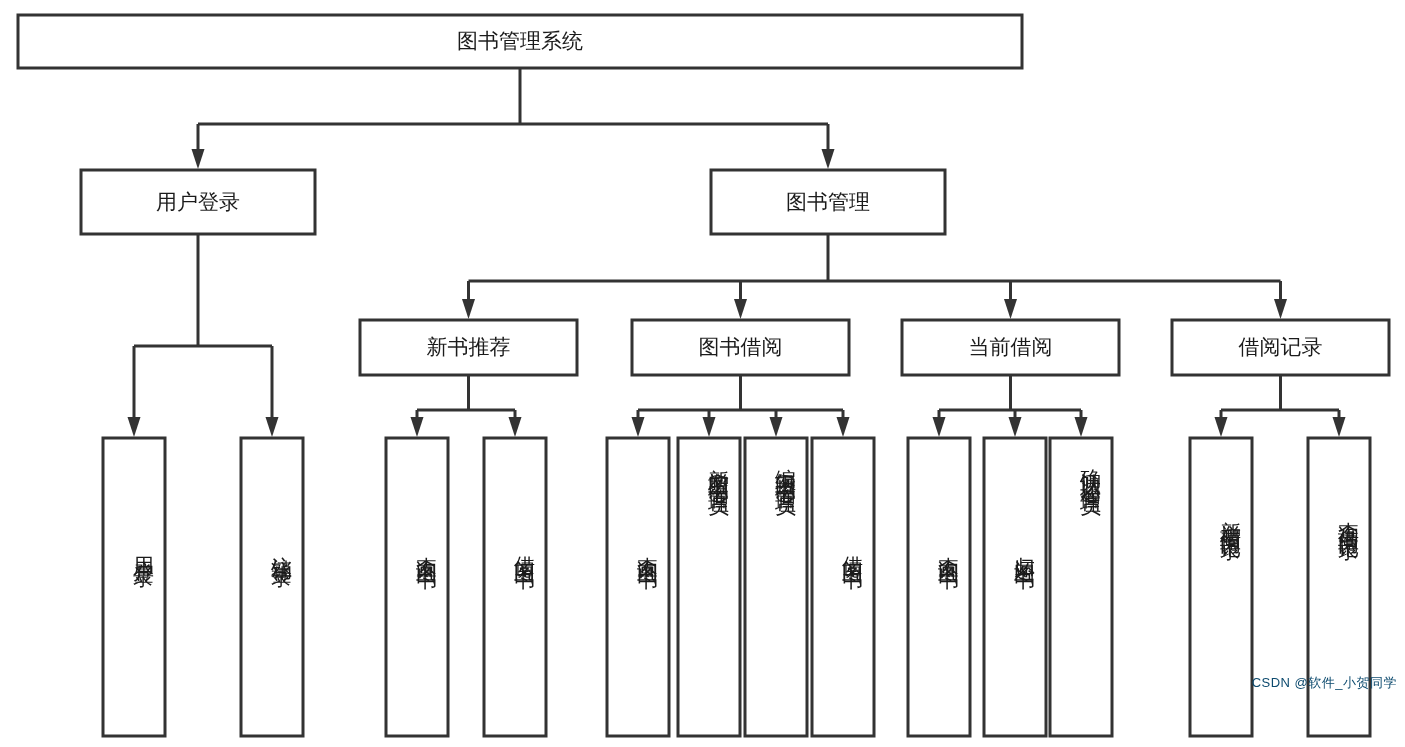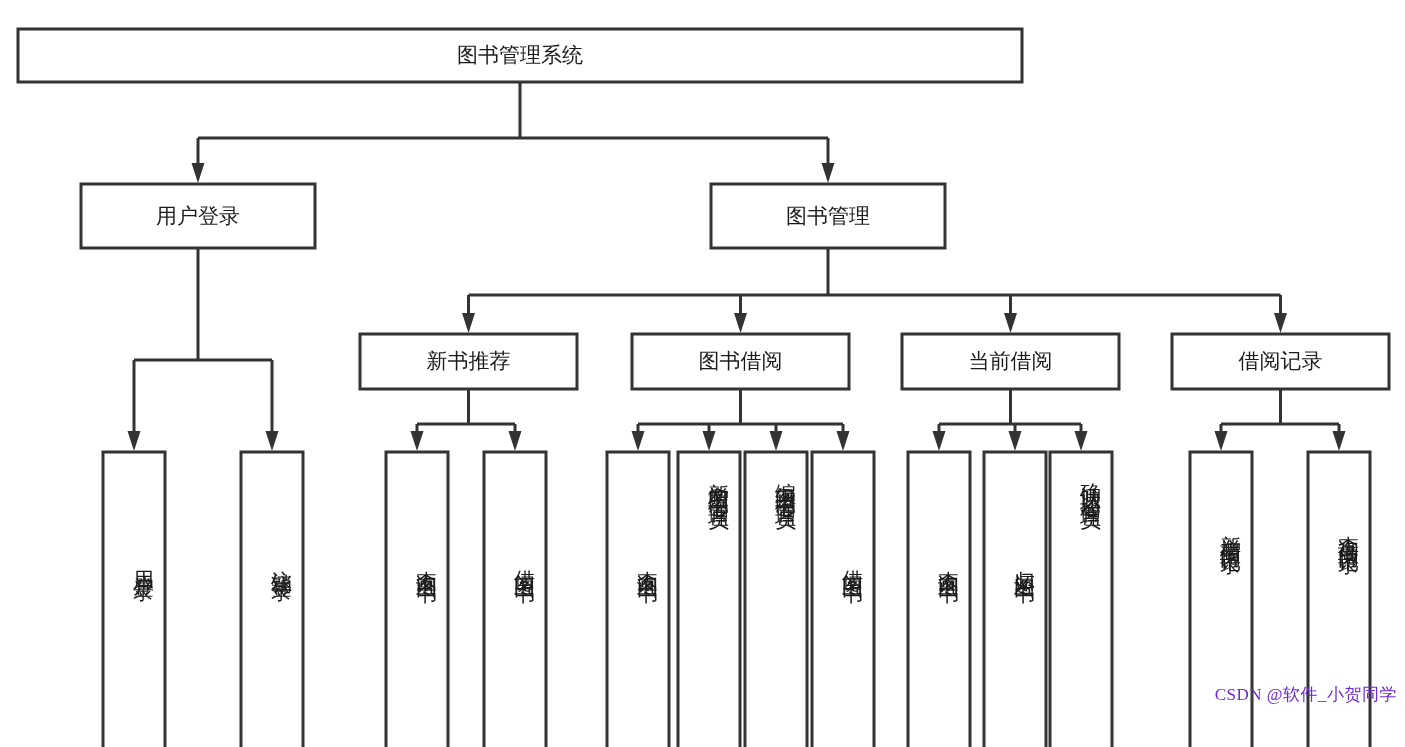--- a/index.html
+++ b/index.html
@@ -10,21 +10,21 @@
   body {
     width: 1405px;
     height: 747px;
     position: relative;
     font-family: "Liberation Sans", "DejaVu Sans", sans-serif;
     overflow: hidden;
   }
   #diagram-root {
     position: absolute;
     left: 0;
-    top: 16px;
+    top: 2px;
     width: 1405px;
     height: 694px;
   }
   svg.flow {
     display: block;
     width: 1405px;
     height: 747px;
   }
   .node-rect {
     fill: #ffffff;
@@ -53,23 +53,23 @@
     stroke-linecap: butt;
   }
   .arrow-head {
     fill: #333333;
     stroke: none;
   }
   .watermark {
     position: absolute;
     right: 8px;
     bottom: 4px;
-    font-family: Liberation Serif, serif;
-    font-size: 17px;
-    color: #6d28d9;
+    font-family: Liberation Sans, sans-serif;
+    font-size: 13px;
+    color: #0c4a6e;
     white-space: nowrap;
     letter-spacing: 0.5px;
   }
 </style>
 </head>
 <body>
 
 <div id="diagram-root">
   <svg class="flow" id="flow-svg" viewBox="0 0 1405 747">
     <g id="edges-layer">

